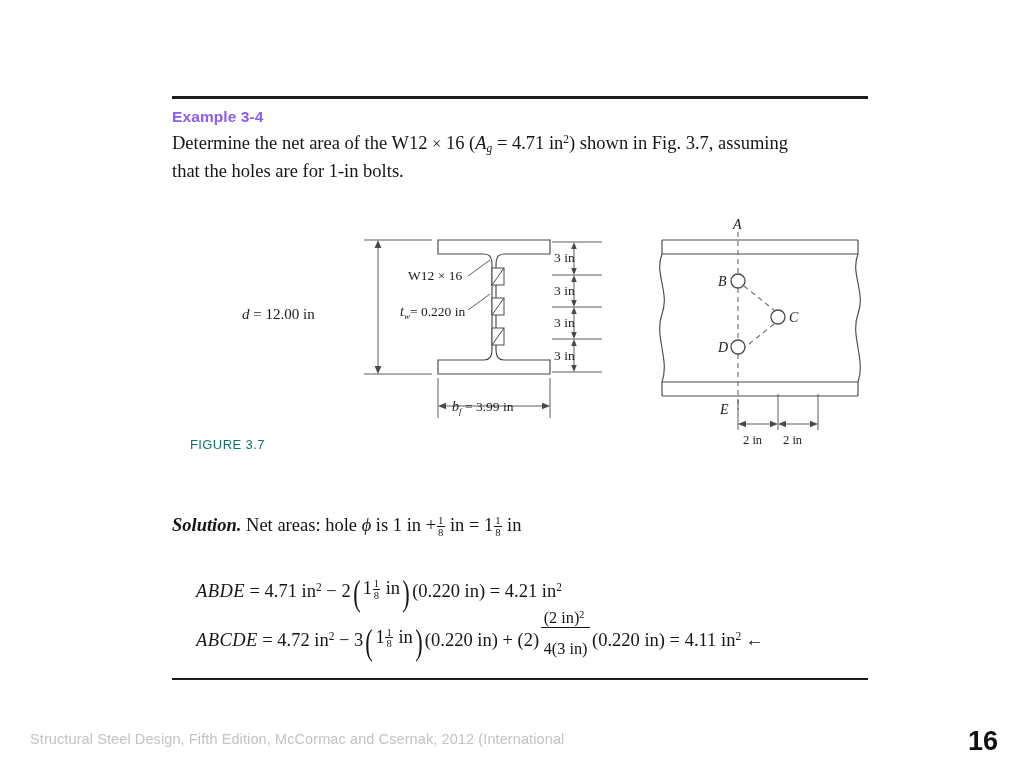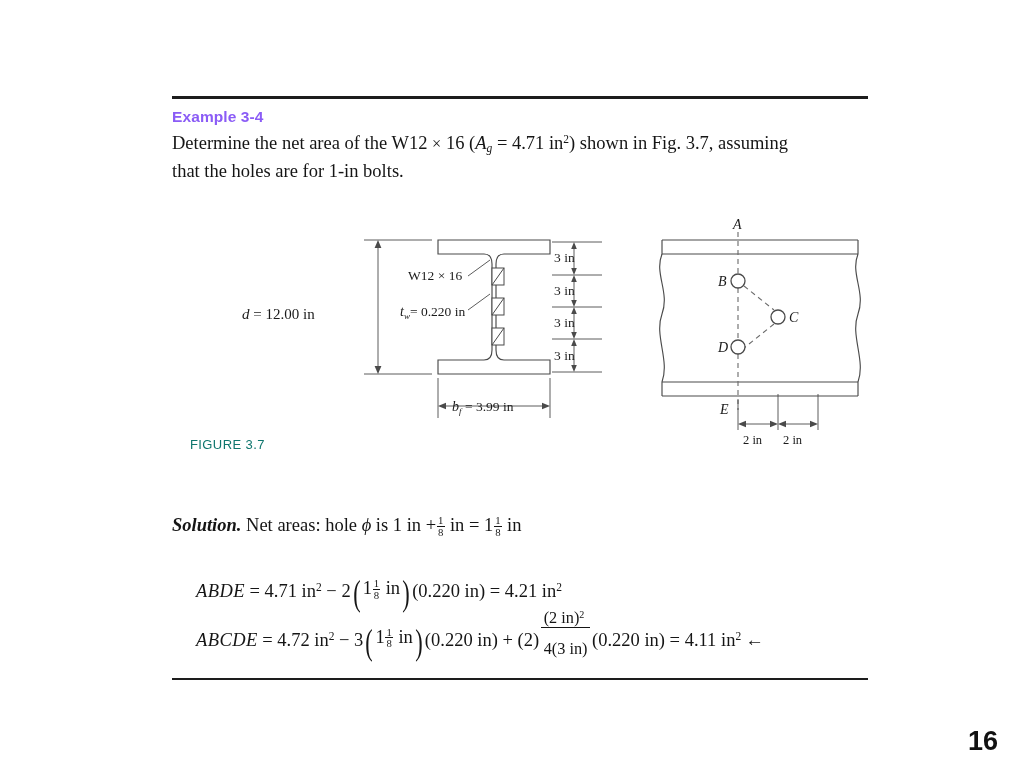--- a/index.html
+++ b/index.html
@@ -298,15 +298,16 @@
     <span>−</span>
     <span>3</span><span class="bigp"><span class="pl">(</span><span>1</span><span class="frac"><span class="num">1</span><span class="den">8</span></span><span> in</span><span class="pr">)</span></span><span>(0.220 in)</span>
     <span>+</span>
     <span>(2)</span><span class="dfrac"><span class="num"><span>(2 in)</span><sup class="s">2</sup></span><span class="den">4(3 in)</span></span><span>(0.220 in)</span>
     <span>=</span>
     <span>4.11 in</span><sup class="s">2</sup><span class="arrow-res">←</span>
   </div>
 
   <div class="rule rule-bot"></div>
 
+  <div class="footer-txt">Structural Steel Design, Fifth Edition, McCormac and Csernak, 2012 (International</div>
   <div class="page-no">16</div>
 
 </div>
 
 </body></html>

